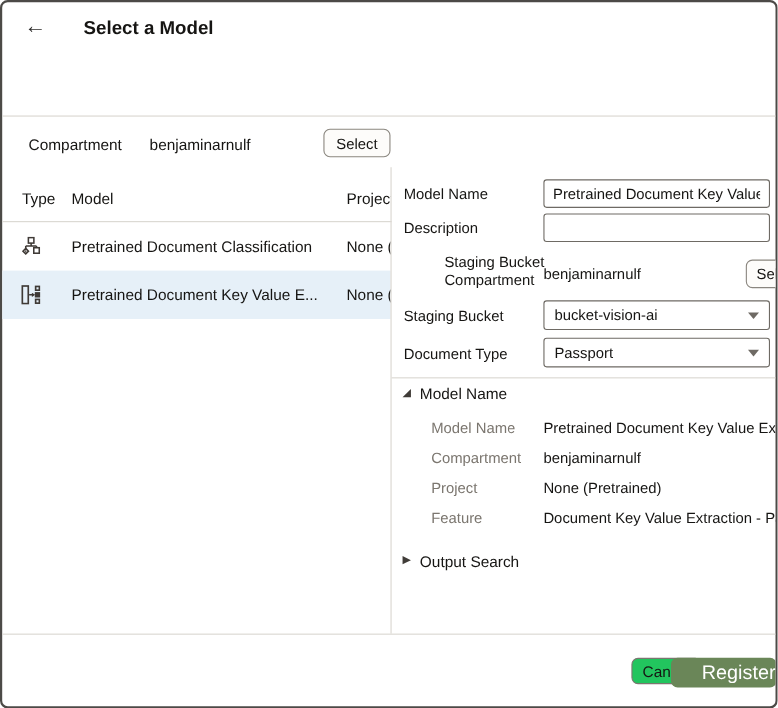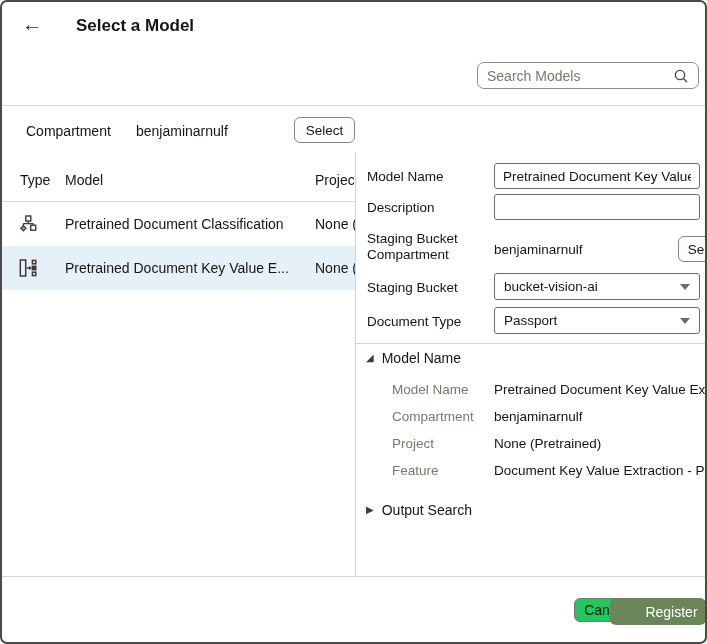--- a/index.html
+++ b/index.html
@@ -69,43 +69,34 @@
   .section-head { display: flex; align-items: center; gap: 8px; font-size: 14px; color: #161513; cursor: pointer; }
   .tri-expanded { font-size: 10px; color: #403c38; line-height: 10px; }
   .tri-collapsed { font-size: 10px; color: #403c38; line-height: 10px; }
   .info-label { left: 390px; font-size: 13.5px; color: #7b766f; }
   .info-value { left: 492px; width: 214px; font-size: 13.5px; color: #161513; overflow: hidden; white-space: nowrap; }
 
   
   .btn-cancel { left: 536px; top: 596px; width: 64px; height: 24px; border: 1px solid #7b766f; border-radius: 6px; background: #22c55e; font-size: 14px; }
   .btn-register {
     left: 608px; top: 596px; width: 96px; height: 27px; border: none; border-radius: 6px;
-    color: #fff; font-size: 14px; font-family: "Liberation Sans", sans-serif;
+    color: #fff; font-size: 18px; font-family: "Liberation Sans", sans-serif;
     display: flex; align-items: center; justify-content: center; cursor: pointer; padding-left: 27px;
   }
 
   svg { display: block; }
 </style>
 </head>
 <body>
 
 <div class="dialog">
 
   <span class="abs back-arrow">←</span>
   <span class="abs title">Select a Model</span>
 
-  <div class="abs search-box">
-    <input type="text" placeholder="Search Models" style="">
-    <span>
-      <svg width="16" height="16" viewBox="0 0 16 16">
-        <circle cx="7" cy="7" r="4.6" fill="none" stroke="#4a4641" stroke-width="1.4"></circle>
-        <line x1="10.4" y1="10.4" x2="14" y2="14" stroke="#4a4641" stroke-width="1.4"></line>
-      </svg>
-    </span>
-  </div>
 
   <div class="abs divider-h" style="left:0; top:103px; width:707px;"></div>
 
   <span class="abs comp-label">Compartment</span>
   <span class="abs comp-value">benjaminarnulf</span>
   <button class="abs btn-neutral comp-select">Select</button>
 
   <span class="abs col-head" style="left:18px;">Type</span>
   <span class="abs col-head" style="left:63px;">Model</span>
   <span class="abs col-head col-project-head">Project</span>
@@ -141,21 +132,21 @@
   </div>
 
   <div class="abs divider-v" style="left:353px; top:150px; height:424px;"></div>
 
   <span class="abs f-label" style="top:167px;">Model Name</span>
   <input class="abs f-input" style="top: 161px;" value="Pretrained Document Key Value Ext">
 
   <span class="abs f-label" style="top:198px;">Description</span>
   <input class="abs f-input" style="top: 192px;" value="">
 
-  <span class="abs f-label" style="top:229px; width:112px;">Staging Bucket Compartment</span>
+  <span class="abs f-label" style="top:229px; width:112px;margin-left:37px;">Staging Bucket Compartment</span>
   <span class="abs plain-value" style="left:492px; top:240px;">benjaminarnulf</span>
   <button class="abs btn-neutral" style="left:640px; top:234px; width:57px; height:26px;">Select</button>
 
   <span class="abs f-label" style="top:278px;">Staging Bucket</span>
   <div class="abs dropdown" style="top:271px;">
     <span>bucket-vision-ai</span>
     <span class="caret"></span>
   </div>
 
   <span class="abs f-label" style="top:312px;">Document Type</span>

